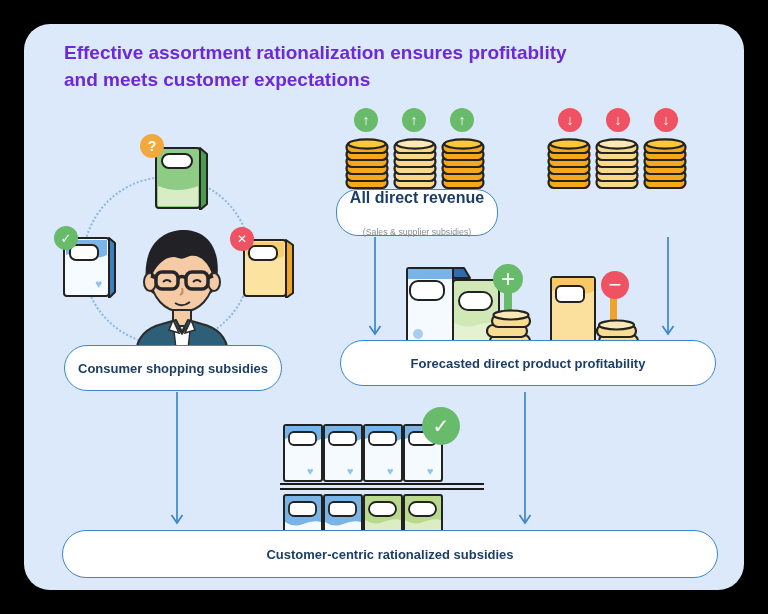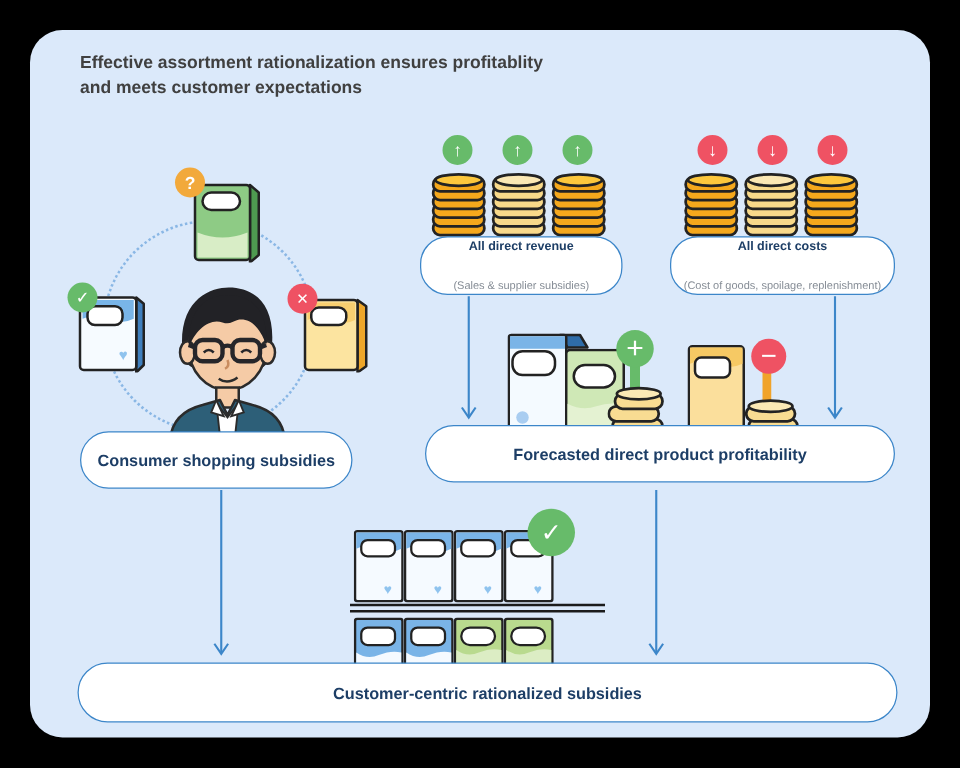--- a/index.html
+++ b/index.html
@@ -1,24 +1,24 @@
 <!DOCTYPE html>
 <html><head>
 <meta charset="utf-8">
 <style>
   html,body{margin:0;padding:0;}
   body{width:768px;height:614px;background:#000;font-family:"Liberation Sans","DejaVu Sans",sans-serif;position:relative;overflow:hidden;}
   .board{position:absolute;left:24px;top:24px;width:720px;height:566px;background:#dbe9fa;border-radius:26px;overflow:hidden;}
-  .title{position:absolute;left:40px;top:16px;width:620px;font-size:14px;font-weight:700;color:#404040;line-height:1.4;white-space:pre-line;z-index:2;}
+  .title{position:absolute;left:40px;top:16px;width:620px;font-size:19px;font-weight:700;color:#6d28d9;line-height:1.4;white-space:pre-line;z-index:2;}
   .dotted{position:absolute;border:2px dotted #8ab7e5;border-radius:50%;z-index:0;}
   .art{position:absolute;z-index:2;}
   .arrows{position:absolute;left:0;top:0;z-index:1;}
   .pill{position:absolute;background:#fff;border:1.6px solid #3c86c9;border-radius:24px;display:flex;flex-direction:column;align-items:center;justify-content:center;z-index:3;color:#1d3e66;font-weight:700;text-align:center;box-sizing:border-box;}
   .pill .t{font-size:13px;}
-  .pill .t2{font-size:10px;}
+  .pill .t2{font-size:16px;}
   .pill .s{font-size:8.8px;color:#868d96;font-weight:400;margin-top:20px;}
   .badge{position:absolute;border-radius:50%;color:#fff;display:flex;align-items:center;justify-content:center;font-weight:700;z-index:4;box-sizing:border-box;}
   .green{background:#67bb6a;} .red{background:#ef5263;} .orange{background:#f2a93b;}
   .shelfline{position:absolute;height:7px;box-sizing:border-box;border-top:2.5px solid #1b1b1b;border-bottom:2.5px solid #1b1b1b;z-index:2;}
   .stick{position:absolute;z-index:2;border-radius:2px;}
 </style>
 </head>
 <body>
 
 <div class="board">
@@ -150,24 +150,20 @@
   <div class="badge red" style="left:630px;top:84px;width:24px;height:24px;font-size:14px;font-weight:400;">↓</div>
   <svg class="art" style="left:523px;top:112px" width="44" height="54">
       <use href="#stack-dark"></use>
     </svg>
   <svg class="art" style="left:571px;top:112px" width="44" height="54">
       <use href="#stack-light"></use>
     </svg>
   <svg class="art" style="left:619px;top:112px" width="44" height="54">
       <use href="#stack-dark"></use>
     </svg>
-  <div class="pill" style="left:512px;top:165px;width:180px;height:47px;border-radius:22px;">
-    <div class="t2">All direct costs</div>
-    <div class="s">(Cost of goods, spoilage, replenishment)</div>
-  </div>
 
   <svg class="art" style="left:382px;top:242px" width="66" height="80" viewBox="0 0 66 80">
     <polygon points="42,2 58,2 64,12 48,12" fill="#2f6ca8" stroke="#222" stroke-width="2" stroke-linejoin="round"></polygon>
     <rect x="1" y="2" width="46" height="77" rx="2" fill="#f4faff" stroke="#222" stroke-width="2"></rect>
     <path d="M2 3 h44 v10 h-44 z" fill="#7ab4e7"></path>
     <rect x="4" y="15" width="34" height="19" rx="8" fill="#fff" stroke="#222" stroke-width="2"></rect>
     <circle cx="12" cy="68" r="5" fill="#a9cdf1"></circle>
   </svg>
   <svg class="art" style="left:428px;top:255px" width="48" height="67" viewBox="0 0 48 67">
     <rect x="1" y="1" width="46" height="65" rx="3" fill="#cfe8b6" stroke="#222" stroke-width="2"></rect>

